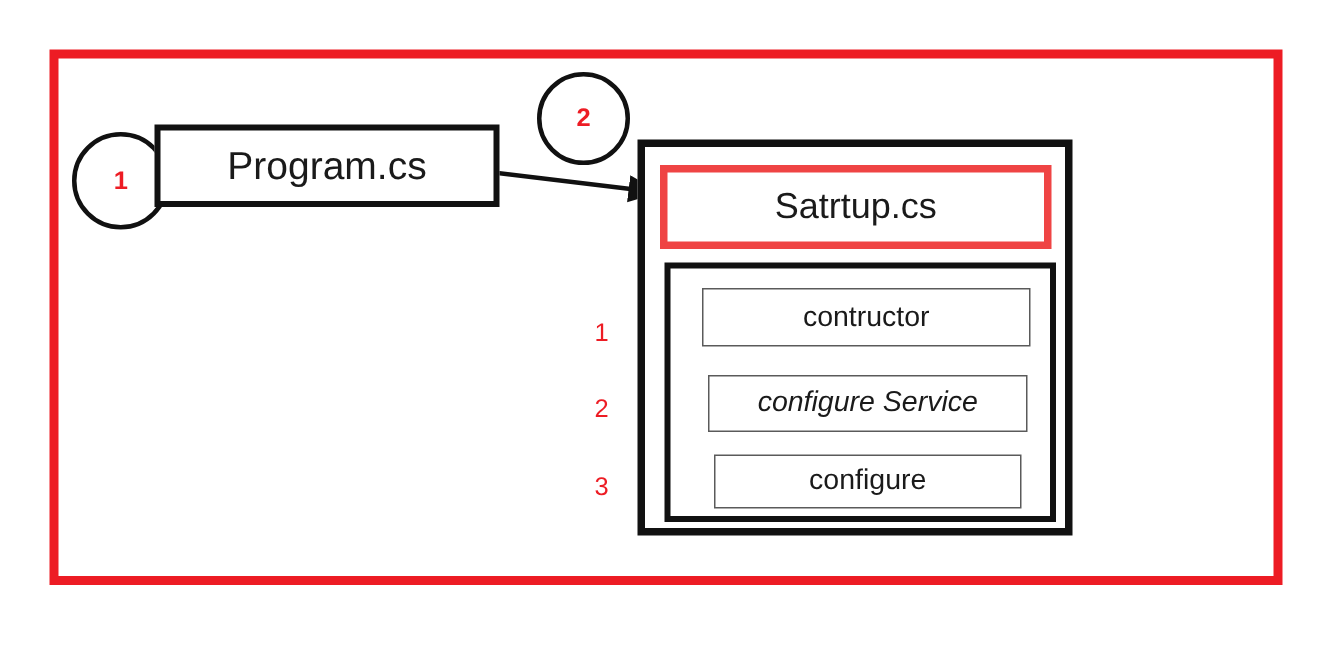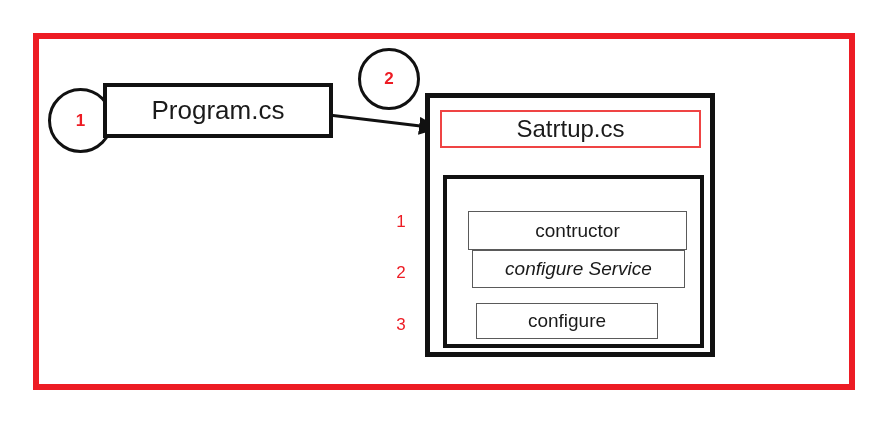--- a/index.html
+++ b/index.html
@@ -68,42 +68,42 @@
     width: 290px;
     height: 264px;
     border: 5px solid #111111;
     background: #ffffff;
   }
 
   .box-startup {
     left: 440px;
     top: 110px;
     width: 261px;
-    height: 38px;
-    border: 2px solid #ef4444;
+    height: 56px;
+    border: 5px solid #ef4444;
     font-size: 24px;
   }
 
   .box-container-inner {
     left: 443px;
     top: 175px;
     width: 261px;
     height: 173px;
     border: 4px solid #111111;
     background: #ffffff;
   }
 
   .box-method {
     border: 1.5px solid #5a5a5a;
     font-size: 19px;
     background: #ffffff;
   }
-  .box-method-1 { left: 468px; top: 192px; width: 219px; height: 39px; margin-top: 19px; }
+  .box-method-1 { left: 468px; top: 192px; width: 219px; height: 39px; }
   .box-method-2 { left: 472px; top: 250px; width: 213px; height: 38px; font-style: italic; }
-  .box-method-3 { left: 476px; top: 303px; width: 182px; height: 36px; }
+  .box-method-3 { left: 476px; top: 303px; width: 205px; height: 36px; }
 
   
   .circle-callout {
     position: absolute;
     box-sizing: border-box;
     border: 3px solid #111111;
     border-radius: 50%;
     background: #ffffff;
     display: flex;
     align-items: center;

